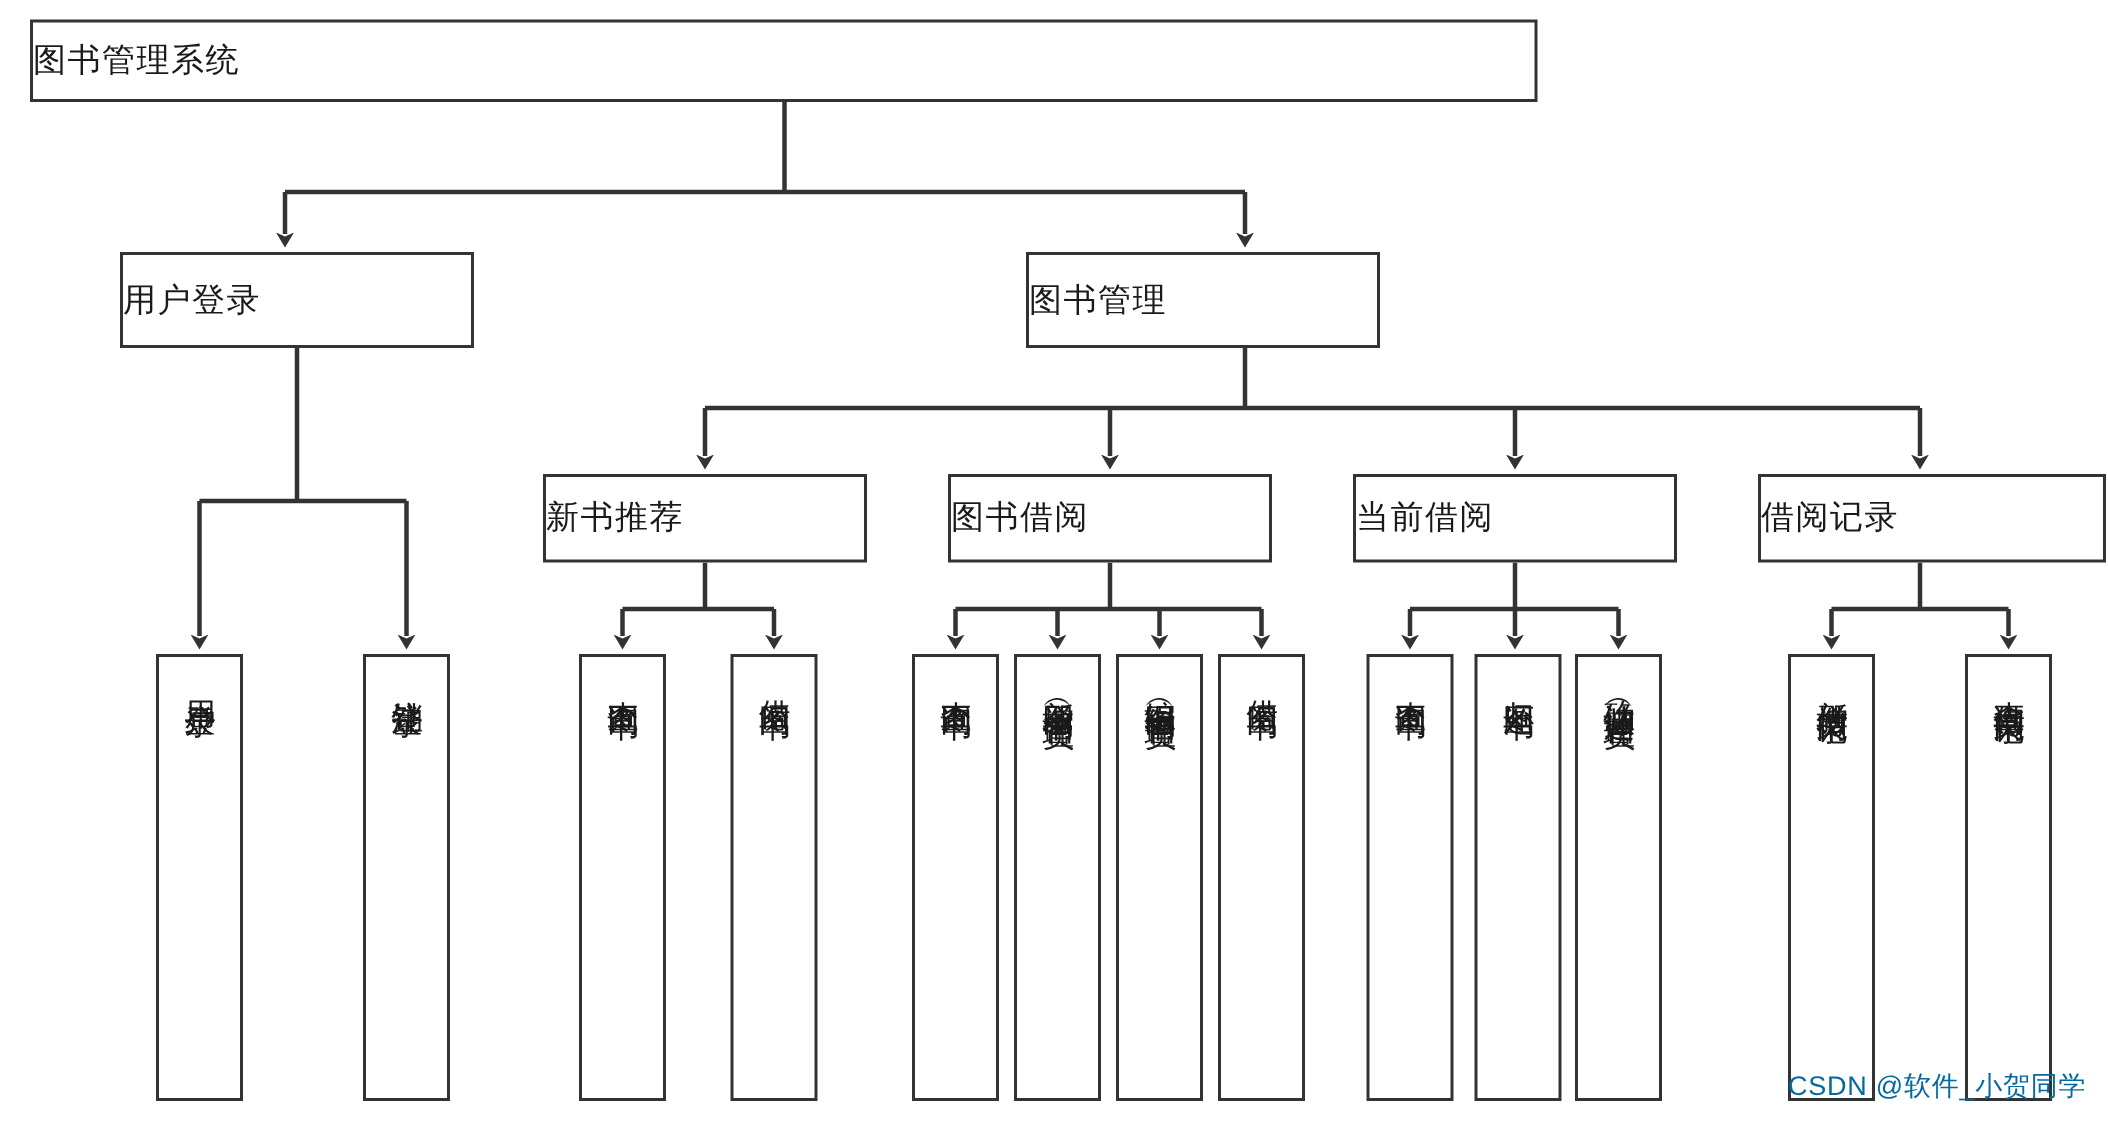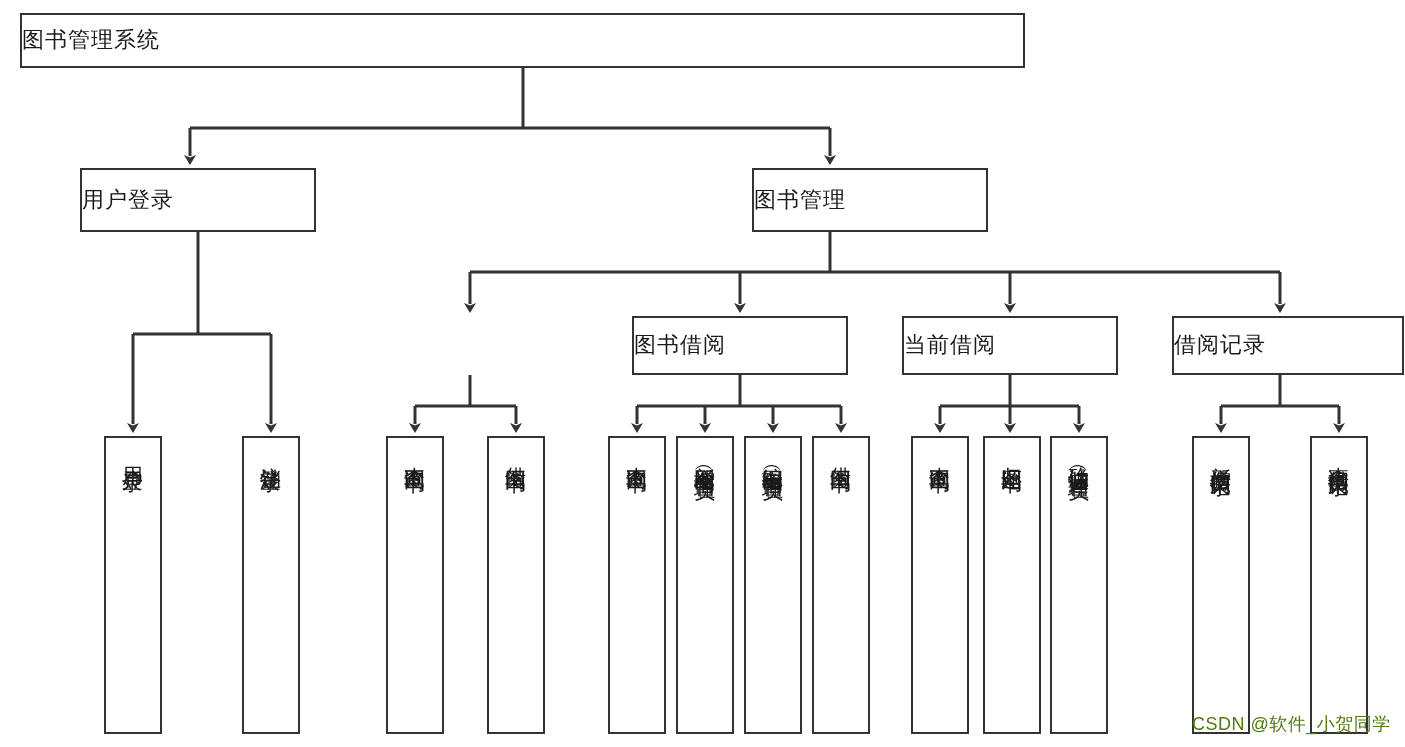--- a/index.html
+++ b/index.html
@@ -55,21 +55,21 @@
     font-size: 21px;
     letter-spacing: 2px;
     line-height: 1.0;
     white-space: normal;
   }
   .watermark {
     position: absolute;
     left: 1192px;
     top: 712px;
     font-size: 18px;
-    color: #4d7c0f;
+    color: #0369a1;
     letter-spacing: 0.5px;
     white-space: nowrap;
     z-index: 3;
     font-family: "Liberation Sans", "DejaVu Sans", sans-serif;
   }
 </style>
 </head>
 <body>
 
 <div id="canvas">
@@ -126,24 +126,27 @@
     </g>
   </svg>
 
   <div class="node" style="left:20px; top:13px; width:1005px; height:55px;">
     <span class="node-label">图书管理系统</span>
   </div>
 
   <div class="node" style="left:80px; top:168px; width:236px; height:64px;">
     <span class="node-label">用户登录</span>
   </div>
-  <div class="node" style="left:752px; top:168px; width:236px; height:64px;">
+  <div class="node" style="left:684px; top:168px; width:236px; height:64px;">
     <span class="node-label">图书管理</span>
   </div>
 
+  <div class="node" style="left:362px; top:316px; width:216px; height:59px;">
+    <span class="node-label">新书推荐</span>
+  </div>
   <div class="node" style="left:632px; top:316px; width:216px; height:59px;">
     <span class="node-label">图书借阅</span>
   </div>
   <div class="node" style="left:902px; top:316px; width:216px; height:59px;">
     <span class="node-label">当前借阅</span>
   </div>
   <div class="node" style="left:1172px; top:316px; width:232px; height:59px;">
     <span class="node-label">借阅记录</span>
   </div>
 

